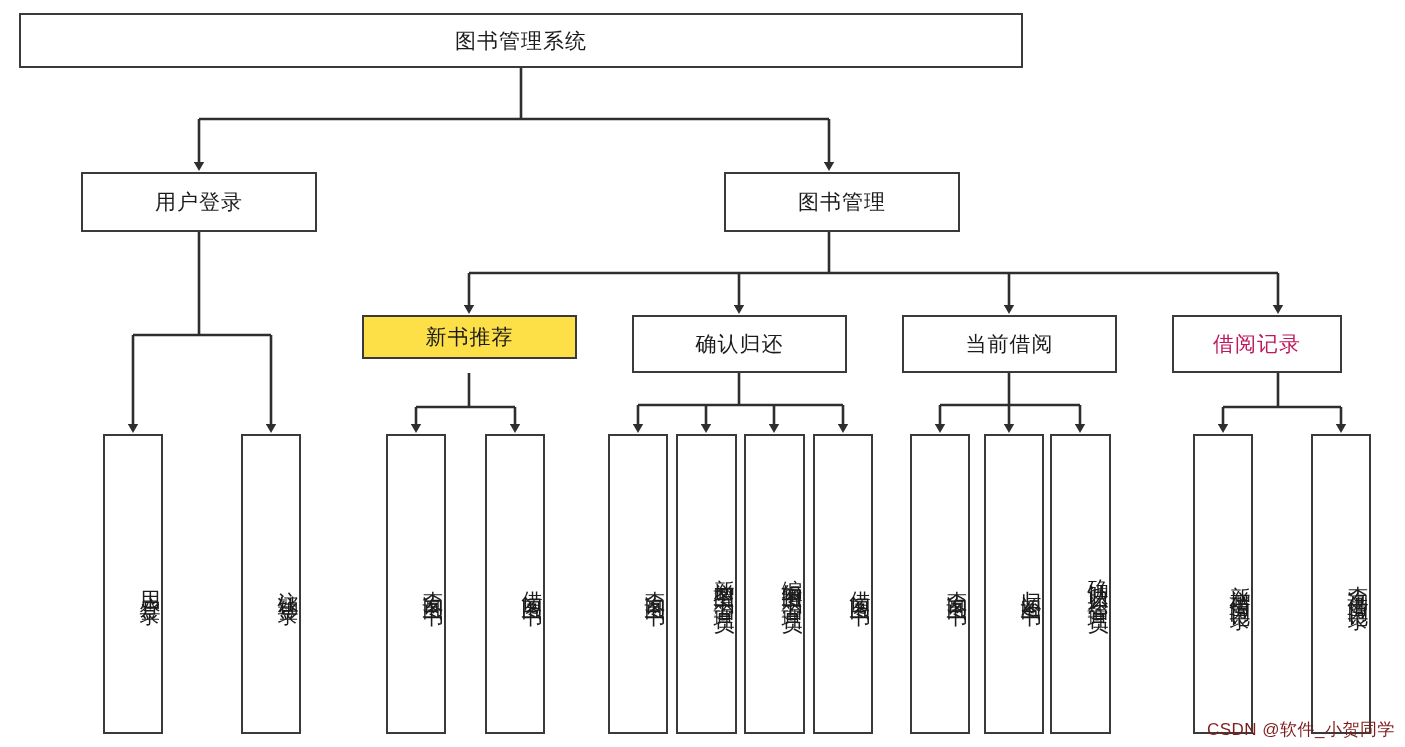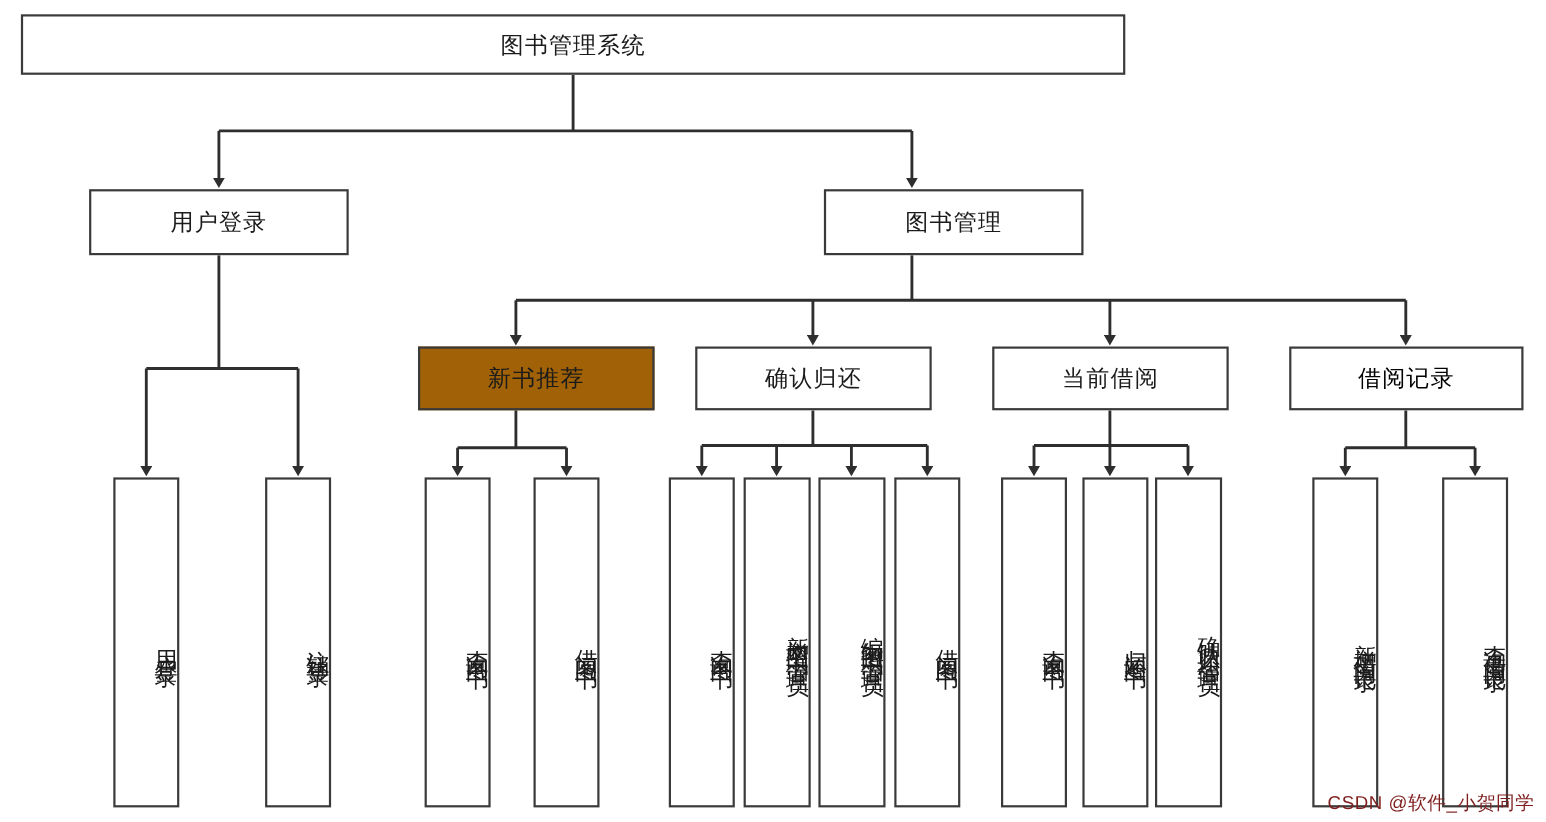--- a/index.html
+++ b/index.html
@@ -78,26 +78,26 @@
       <path d="M1278,373 L1278,407"></path>
       <path d="M1223,407 L1341,407"></path>
       <path d="M1223,407 L1223,425" marker-end="url(#arw)"></path>
       <path d="M1341,407 L1341,425" marker-end="url(#arw)"></path>
     </g>
   </svg>
 
   <div class="node h" style="left: 19px; top: 13px; width: 1004px; height: 55px; border-color: rgb(58, 58, 58); color: rgb(27, 27, 27); background: rgb(255, 255, 255);">图书管理系统</div>
 
   <div class="node h" style="left: 81px; top: 172px; width: 236px; height: 60px; border-color: rgb(58, 58, 58); color: rgb(27, 27, 27); background: rgb(255, 255, 255);">用户登录</div>
-  <div class="node h" style="left: 749px; top: 172px; width: 236px; height: 60px; border-color: rgb(58, 58, 58); color: rgb(27, 27, 27); background: rgb(255, 255, 255);">图书管理</div>
+  <div class="node h" style="left: 724px; top: 172px; width: 236px; height: 60px; border-color: rgb(58, 58, 58); color: rgb(27, 27, 27); background: rgb(255, 255, 255);">图书管理</div>
 
-  <div class="node h" style="left: 380px; top: 315px; width: 215px; height: 58px; border-color: rgb(58, 58, 58); color: rgb(27, 27, 27); background: #a16207;">新书推荐</div>
+  <div class="node h" style="left: 362px; top: 315px; width: 215px; height: 44px; border-color: rgb(58, 58, 58); color: rgb(27, 27, 27); background: #fde047;">新书推荐</div>
   <div class="node h" style="left: 632px; top: 315px; width: 215px; height: 58px; border-color: rgb(58, 58, 58); color: rgb(27, 27, 27); background: rgb(255, 255, 255);">确认归还</div>
   <div class="node h" style="left: 902px; top: 315px; width: 215px; height: 58px; border-color: rgb(58, 58, 58); color: rgb(27, 27, 27); background: rgb(255, 255, 255);">当前借阅</div>
-  <div class="node h" style="left: 1172px; top: 315px; width: 213px; height: 58px; border-color: rgb(58, 58, 58); color: #000000; background: rgb(255, 255, 255);">借阅记录</div>
+  <div class="node h" style="left: 1172px; top: 315px; width: 170px; height: 58px; border-color: rgb(58, 58, 58); color: #be185d; background: rgb(255, 255, 255);">借阅记录</div>
 
   <div class="node v" style="left: 103px; top: 434px; width: 60px; height: 300px; border-color: rgb(58, 58, 58); color: rgb(27, 27, 27); background: rgb(255, 255, 255);">用户登录</div>
   <div class="node v" style="left: 241px; top: 434px; width: 60px; height: 300px; border-color: rgb(58, 58, 58); color: rgb(27, 27, 27); background: rgb(255, 255, 255);">注销登录</div>
   <div class="node v" style="left: 386px; top: 434px; width: 60px; height: 300px; border-color: rgb(58, 58, 58); color: rgb(27, 27, 27); background: rgb(255, 255, 255);">查询图书</div>
   <div class="node v" style="left: 485px; top: 434px; width: 60px; height: 300px; border-color: rgb(58, 58, 58); color: rgb(27, 27, 27); background: rgb(255, 255, 255);">借阅图书</div>
   <div class="node v" style="left: 608px; top: 434px; width: 60px; height: 300px; border-color: rgb(58, 58, 58); color: rgb(27, 27, 27); background: rgb(255, 255, 255);">查询图书</div>
   <div class="node v" style="left: 676px; top: 434px; width: 61px; height: 300px; border-color: rgb(58, 58, 58); color: rgb(27, 27, 27); background: rgb(255, 255, 255);">新增图书（管理员）</div>
   <div class="node v" style="left: 744px; top: 434px; width: 61px; height: 300px; border-color: rgb(58, 58, 58); color: rgb(27, 27, 27); background: rgb(255, 255, 255);">编辑图书（管理员）</div>
   <div class="node v" style="left: 813px; top: 434px; width: 60px; height: 300px; border-color: rgb(58, 58, 58); color: rgb(27, 27, 27); background: rgb(255, 255, 255);">借阅图书</div>
   <div class="node v" style="left: 910px; top: 434px; width: 60px; height: 300px; border-color: rgb(58, 58, 58); color: rgb(27, 27, 27); background: rgb(255, 255, 255);">查询图书</div>

